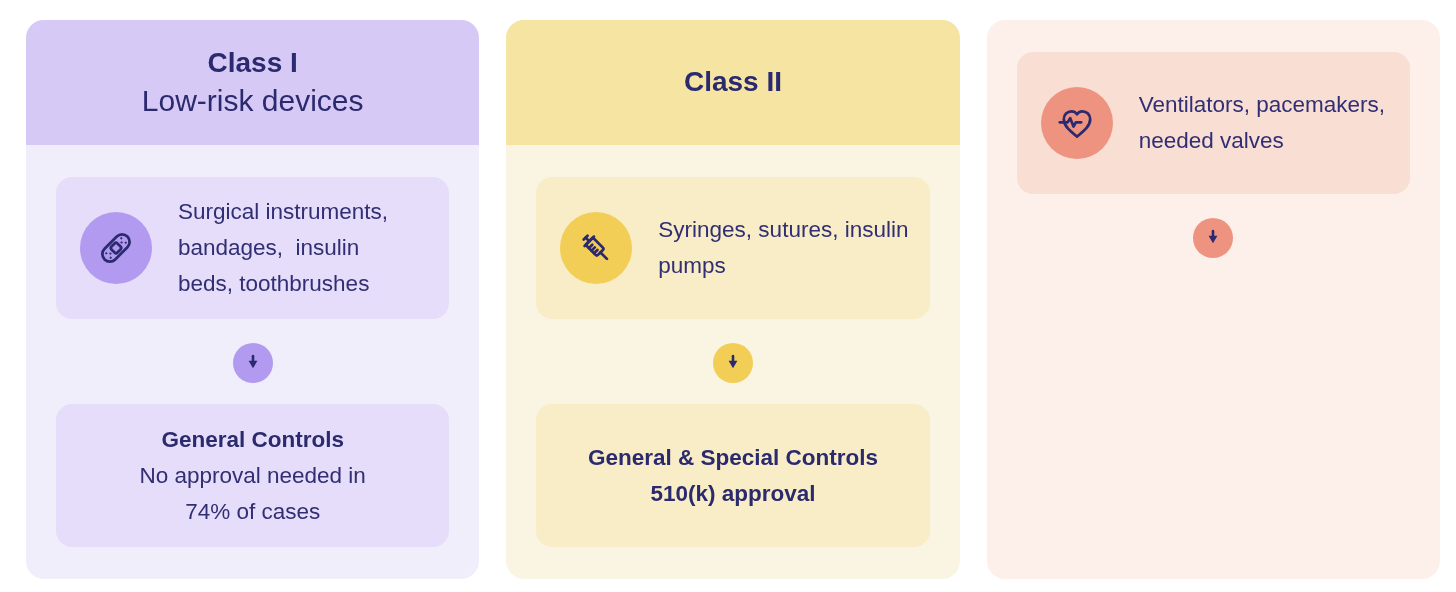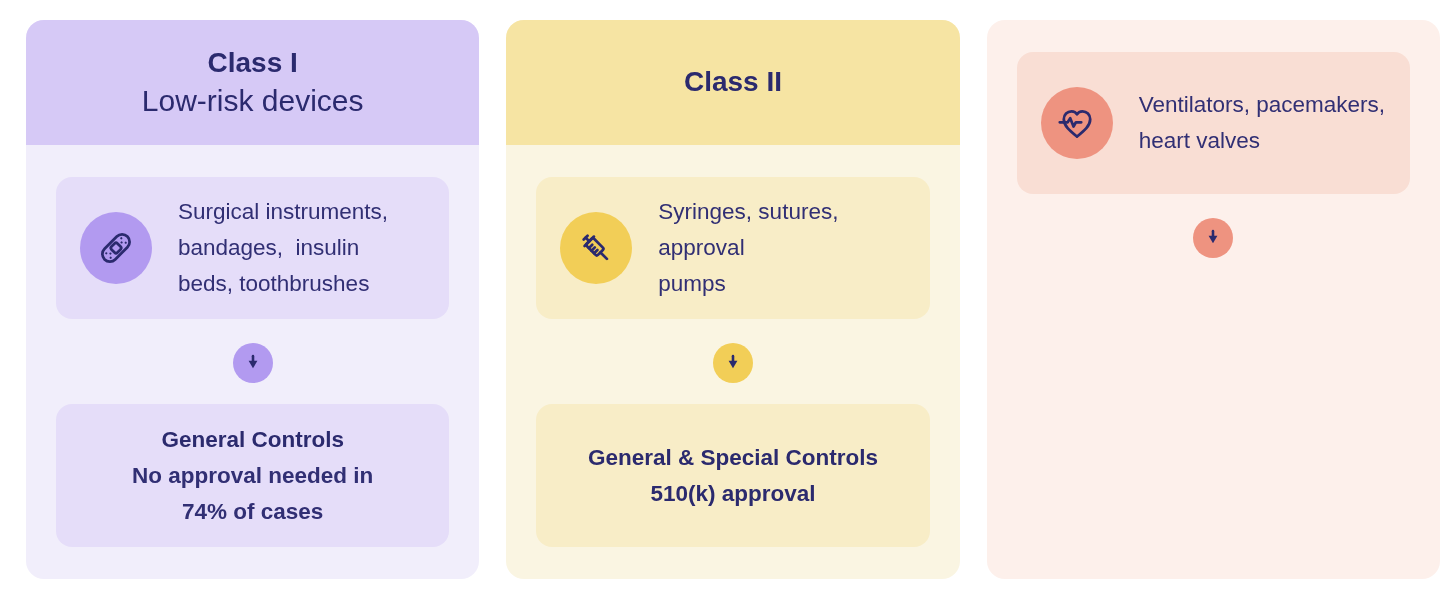--- a/index.html
+++ b/index.html
@@ -74,21 +74,21 @@
     display: flex; flex-direction: column;
     align-items: center; justify-content: center;
     text-align: center;
     padding: 0 18px;
   }
   .controls-title {
     font-size: 22.5px; line-height: 36px; font-weight: 700;
     white-space: pre-wrap;
   }
   .controls-detail {
-    font-size: 22.5px; line-height: 36px; font-weight: 700;
+    font-size: 22.5px; line-height: 36px; font-weight: 400;
     white-space: pre-wrap;
     color: #312f74;
   }
   .glyph { display: block; }
 </style>
 </head>
 <body>
 
 <div class="board">
 
@@ -144,21 +144,21 @@
             <g transform="rotate(45 12 12)">
               <rect x="6.8" y="9.2" width="8.6" height="5.6" rx="0.9"></rect>
               <path d="M15.4 12 H20.4"></path>
               <path d="M6.8 8.4 V15.6"></path>
               <path d="M4 12 H6.8"></path>
               <path d="M4 10.5 V13.5"></path>
               <path d="M9.3 12.2 V14.8 M11.3 12.2 V14.8 M13.3 12.2 V14.8"></path>
             </g>
           </svg>
         </div>
-        <div class="examples-text">Syringes, sutures, approval
+        <div class="examples-text">Syringes, sutures, insulin
 pumps</div>
       </div>
       <div class="flow-arrow">
         <svg class="glyph" width="22" height="22" viewBox="0 0 24 24">
           <line x1="12" y1="4.5" x2="12" y2="10.5" stroke="#2b2a6e" stroke-width="2.8" stroke-linecap="round"></line>
           <path d="M7.2 9.6 L16.8 9.6 L12 17.8 Z" fill="#2b2a6e"></path>
         </svg>
       </div>
       <div class="tile controls-tile">
         <div class="controls-title">General &amp; Special Controls
@@ -170,21 +170,21 @@
   <section class="card c3">
     <div class="card-body">
       <div class="tile examples-tile">
         <div class="icon-circle">
           <svg class="glyph" width="44" height="44" viewBox="0 0 24 24" fill="none" stroke="#2b2a6e" stroke-width="1.5" stroke-linecap="round" stroke-linejoin="round">
             <path d="M12 19.4 C8.2 16.3 4.8 13.6 4.8 9.9 C4.8 7.4 6.7 5.6 9 5.6 C10.3 5.6 11.5 6.3 12 7.3 C12.5 6.3 13.7 5.6 15 5.6 C17.3 5.6 19.2 7.4 19.2 9.9 C19.2 13.6 15.8 16.3 12 19.4 Z"></path>
             <path d="M2.6 11.6 H6.9 L8.3 9.4 L10.1 13.9 L11.4 11.6 H14.3"></path>
           </svg>
         </div>
         <div class="examples-text">Ventilators, pacemakers,
-heart valves</div>
+needed valves</div>
       </div>
       <div class="flow-arrow">
         <svg class="glyph" width="22" height="22" viewBox="0 0 24 24">
           <line x1="12" y1="4.5" x2="12" y2="10.5" stroke="#2b2a6e" stroke-width="2.8" stroke-linecap="round"></line>
           <path d="M7.2 9.6 L16.8 9.6 L12 17.8 Z" fill="#2b2a6e"></path>
         </svg>
       </div>
     </div>
   </section>
 

